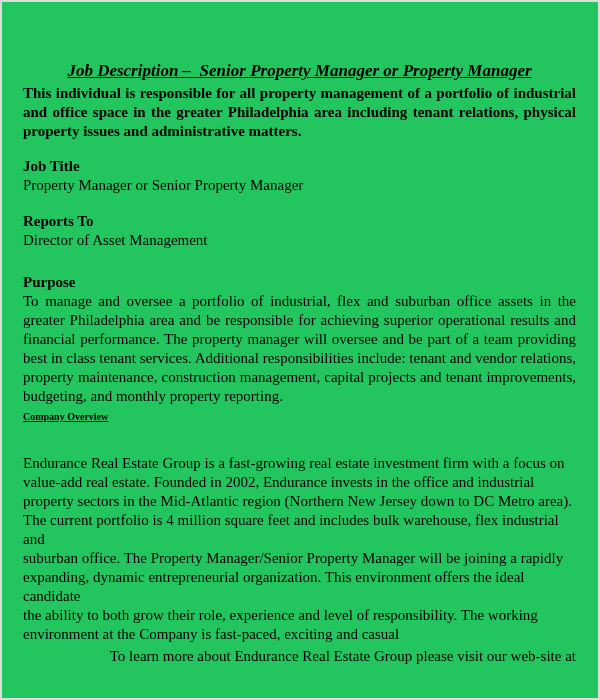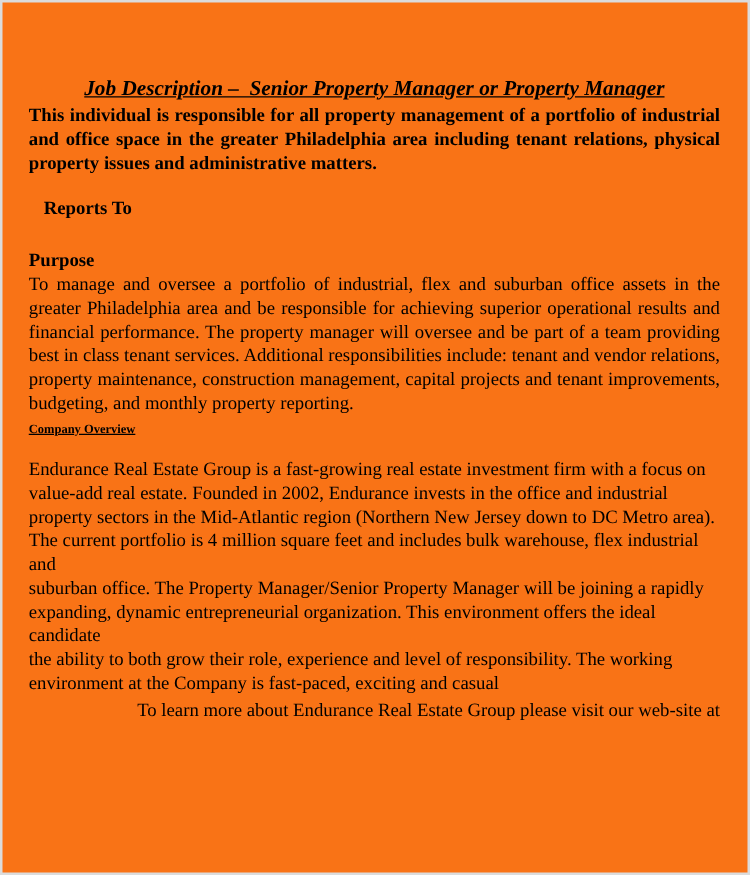--- a/index.html
+++ b/index.html
@@ -6,21 +6,21 @@
     margin: 0;
     padding: 0;
     background: #ffffff;
   }
   .page {
     position: relative;
     width: 600px;
     height: 700px;
     box-sizing: border-box;
     border: 2px solid #dcdcdc;
-    background: #f97316;
+    background: #22c55e;
     font-family: "Liberation Serif", "DejaVu Serif", serif;
     color: #000000;
     overflow: hidden;
   }
   .content {
     padding: 0 22px 0 21px;
   }
   .doc-title {
     margin-top: 56px;
     text-align: center;
@@ -35,38 +35,38 @@
     font-weight: bold;
     text-align: justify;
     font-size: 15px;
     line-height: 19px;
   }
   .section {
     font-size: 15px;
     line-height: 19px;
   }
   .sec-jobtitle { margin-top: 16px; }
-  .sec-reports  { margin-top: 17px; margin-left: 12px; }
+  .sec-reports  { margin-top: 17px; }
   .sec-purpose  { margin-top: 23px;  }
   .section .heading {
     font-weight: bold;
   }
   .section .body {
     font-weight: normal;
   }
   .justify { text-align: justify; }
   .co-heading {
     margin-top: 1px;
     font-size: 10px;
     line-height: 19px;
     font-weight: bold;
     text-decoration: underline;
   }
   .co-body {
-    margin-top: 14px;
+    margin-top: 28px;
     font-size: 15px;
     line-height: 19px;
     white-space: pre-line;
   }
   .closing {
     margin-top: 3px;
     font-size: 15px;
     line-height: 19px;
     text-align: right;
   }
@@ -79,23 +79,28 @@
 </head>
 <body>
 
 <div class="page">
   <div class="content">
 
     <div class="doc-title">Job Description –  Senior Property Manager or Property Manager</div>
 
     <div class="intro">This individual is responsible for all property management of a portfolio of industrial and office space in the greater Philadelphia area including tenant relations, physical property issues and administrative matters.</div>
 
+    <div class="section sec-jobtitle">
+      <div class="heading">Job Title</div>
+      <div class="body">Property Manager or Senior Property Manager</div>
+    </div>
 
     <div class="section sec-reports">
       <div class="heading">Reports To</div>
+      <div class="body">Director of Asset Management</div>
     </div>
 
     <div class="section sec-purpose">
       <div class="heading">Purpose</div>
       <div class="body justify">To manage and oversee a portfolio of industrial, flex and suburban office assets in the greater Philadelphia area and be responsible for achieving superior operational results and financial performance. The property manager will oversee and be part of a team providing best in class tenant services. Additional responsibilities include: tenant and vendor relations, property maintenance, construction management, capital projects and tenant improvements, budgeting, and monthly property reporting.</div>
     </div>
 
     <div class="co-heading">Company Overview</div>
 
     <div class="co-body">Endurance Real Estate Group is a fast-growing real estate investment firm with a focus on

